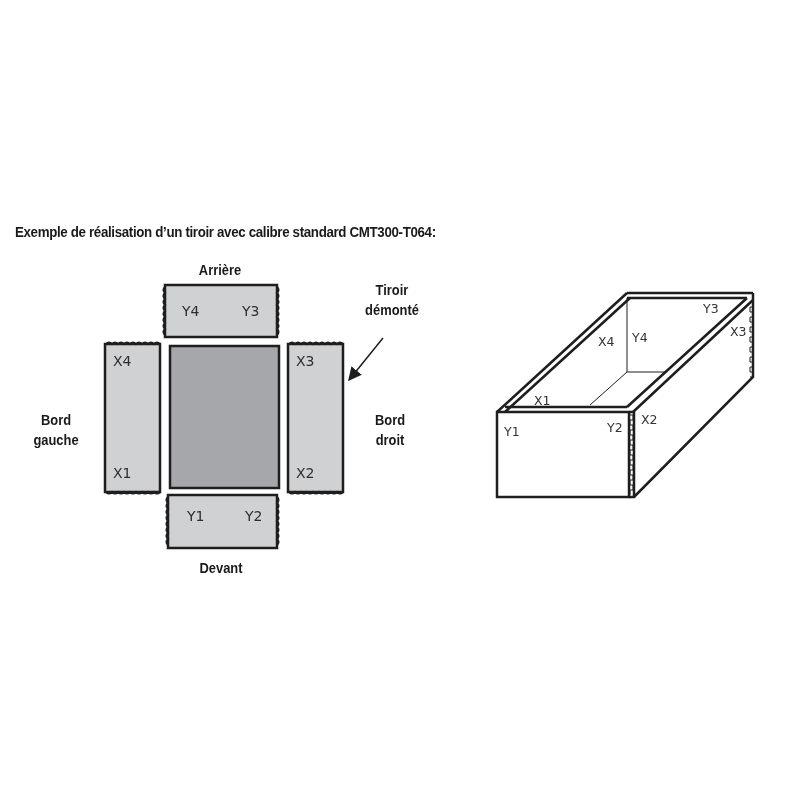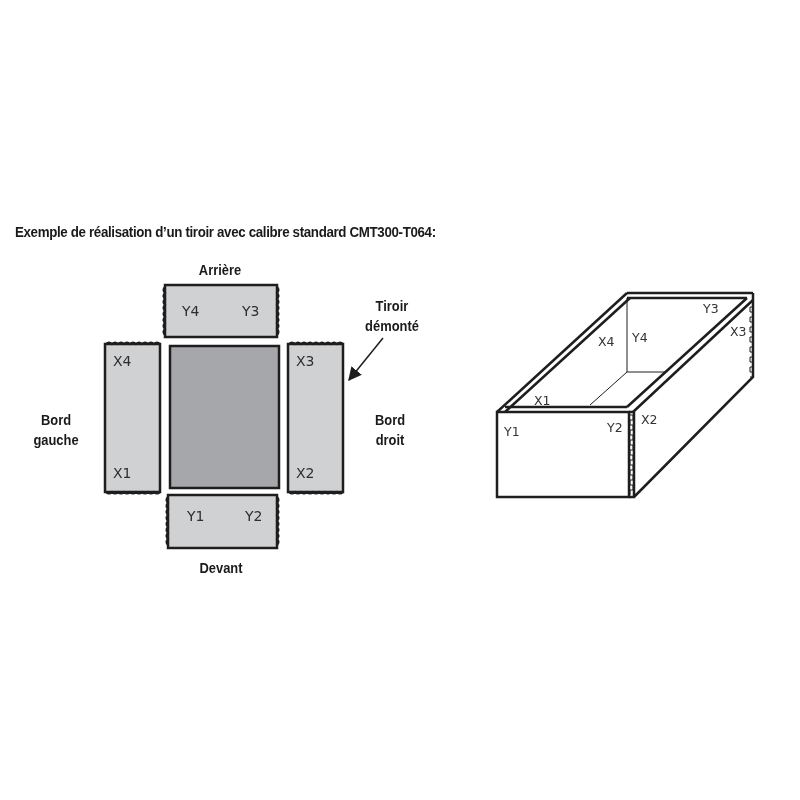--- a/index.html
+++ b/index.html
@@ -30,21 +30,21 @@
 <div style="position:absolute; left:26px; top:410px; width:60px;">
   <div class="label-bold" style="position:relative; width:60px;">Bord</div>
   <div class="label-bold" style="position:relative; width:60px;">gauche</div>
 </div>
 
 <div style="position:absolute; left:360px; top:410px; width:60px;">
   <div class="label-bold" style="position:relative; width:60px;">Bord</div>
   <div class="label-bold" style="position:relative; width:60px;">droit</div>
 </div>
 
-<div style="position:absolute; left:352px; top:296px; width:80px;">
+<div style="position:absolute; left:352px; top:280px; width:80px;">
   <div class="label-bold" style="position:relative; width:80px;">Tiroir</div>
   <div class="label-bold" style="position:relative; width:80px;">démonté</div>
 </div>
 
 <svg width="800" height="800" viewBox="0 0 800 800">
   <defs>
     <marker id="arrowhead" viewBox="0 0 10 10" refX="9" refY="5" markerWidth="9" markerHeight="9" orient="auto-start-reverse">
       <path d="M0,0 L10,5 L0,10 z" fill="#1e1e1e"></path>
     </marker>
   </defs>

